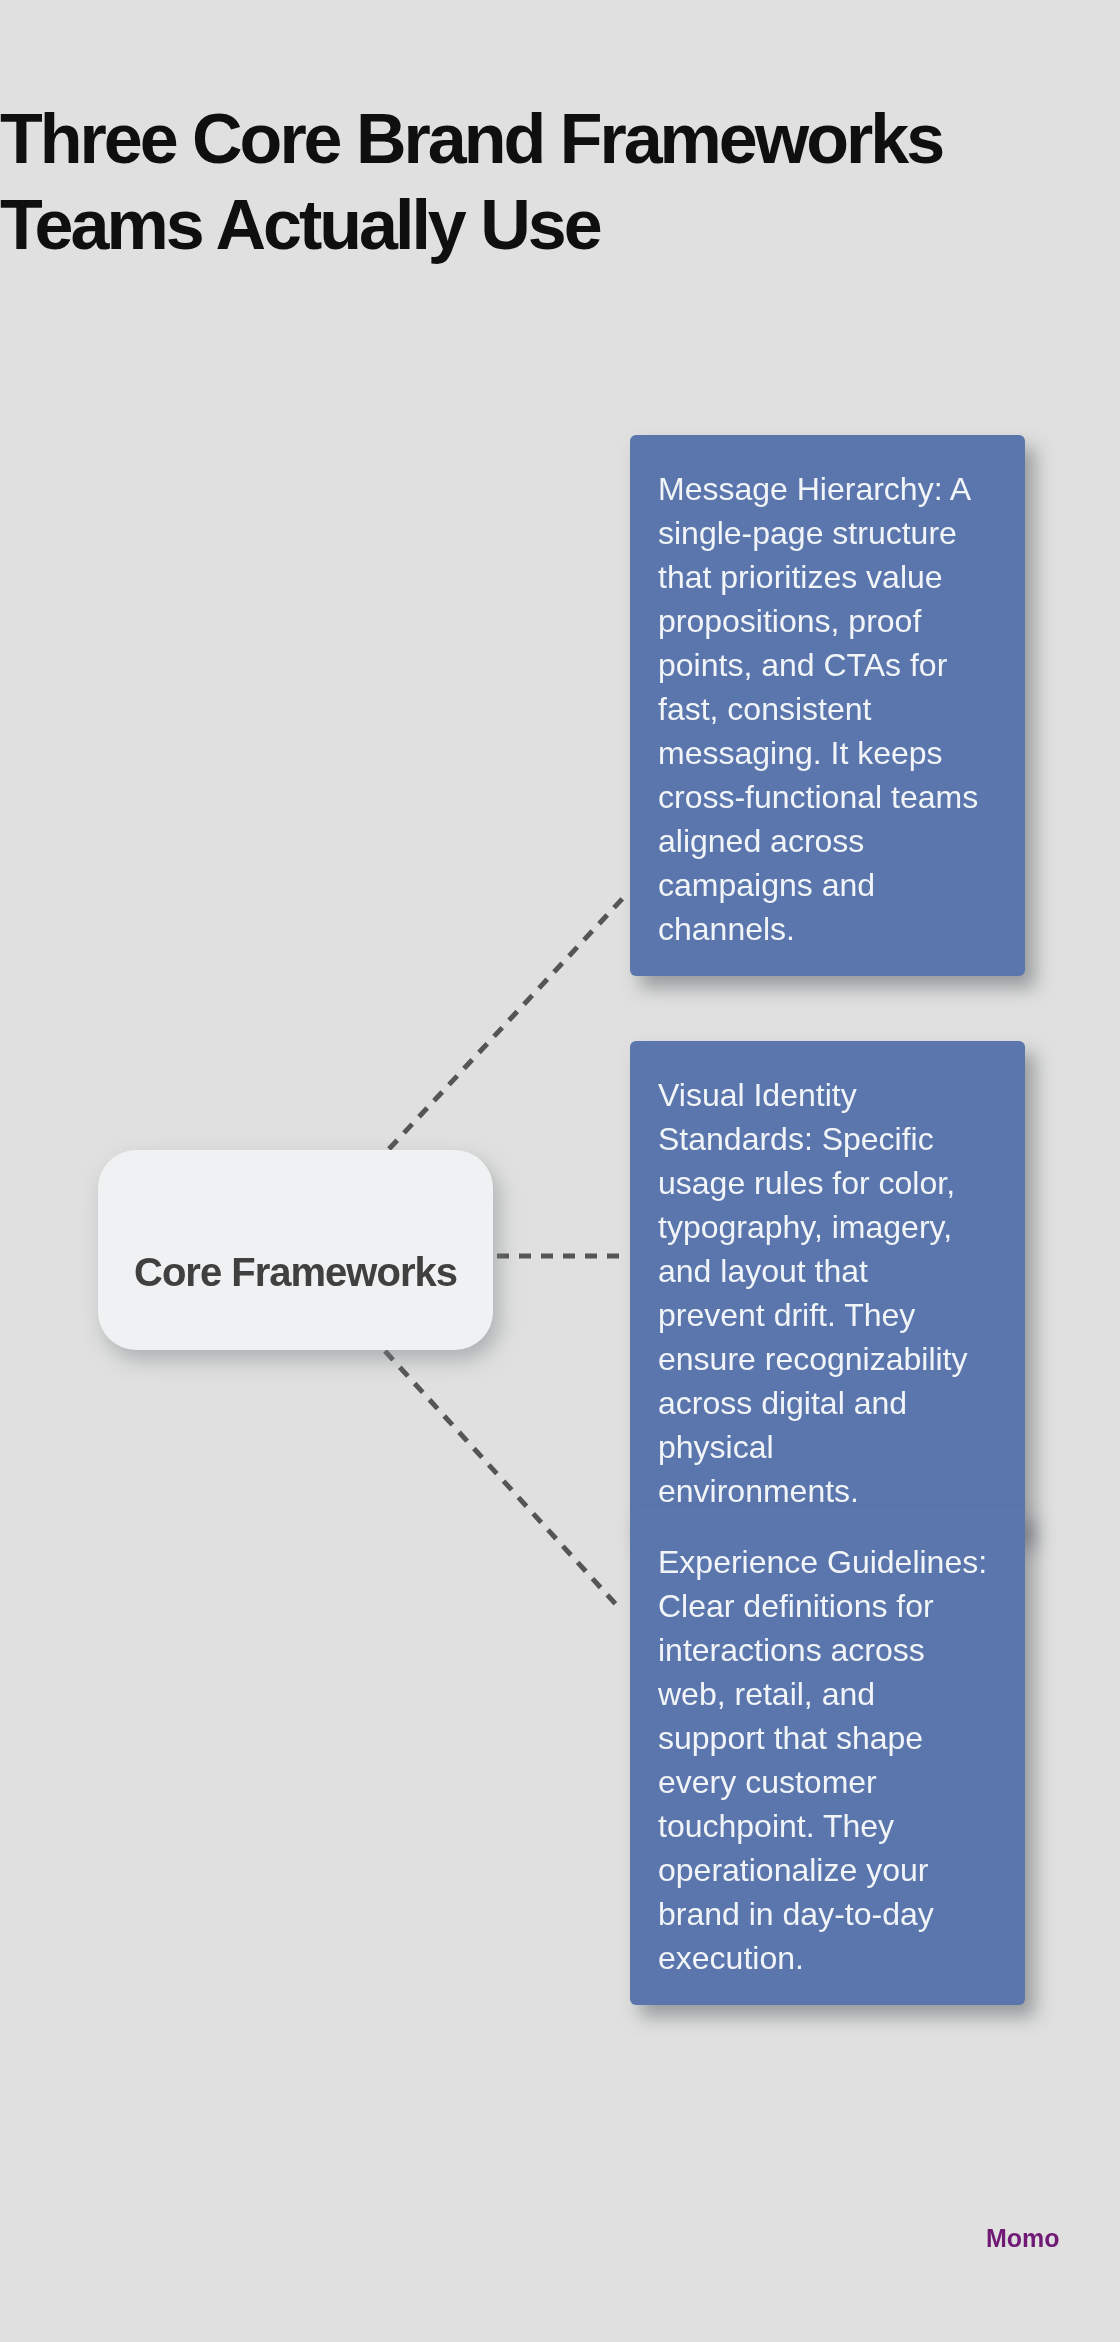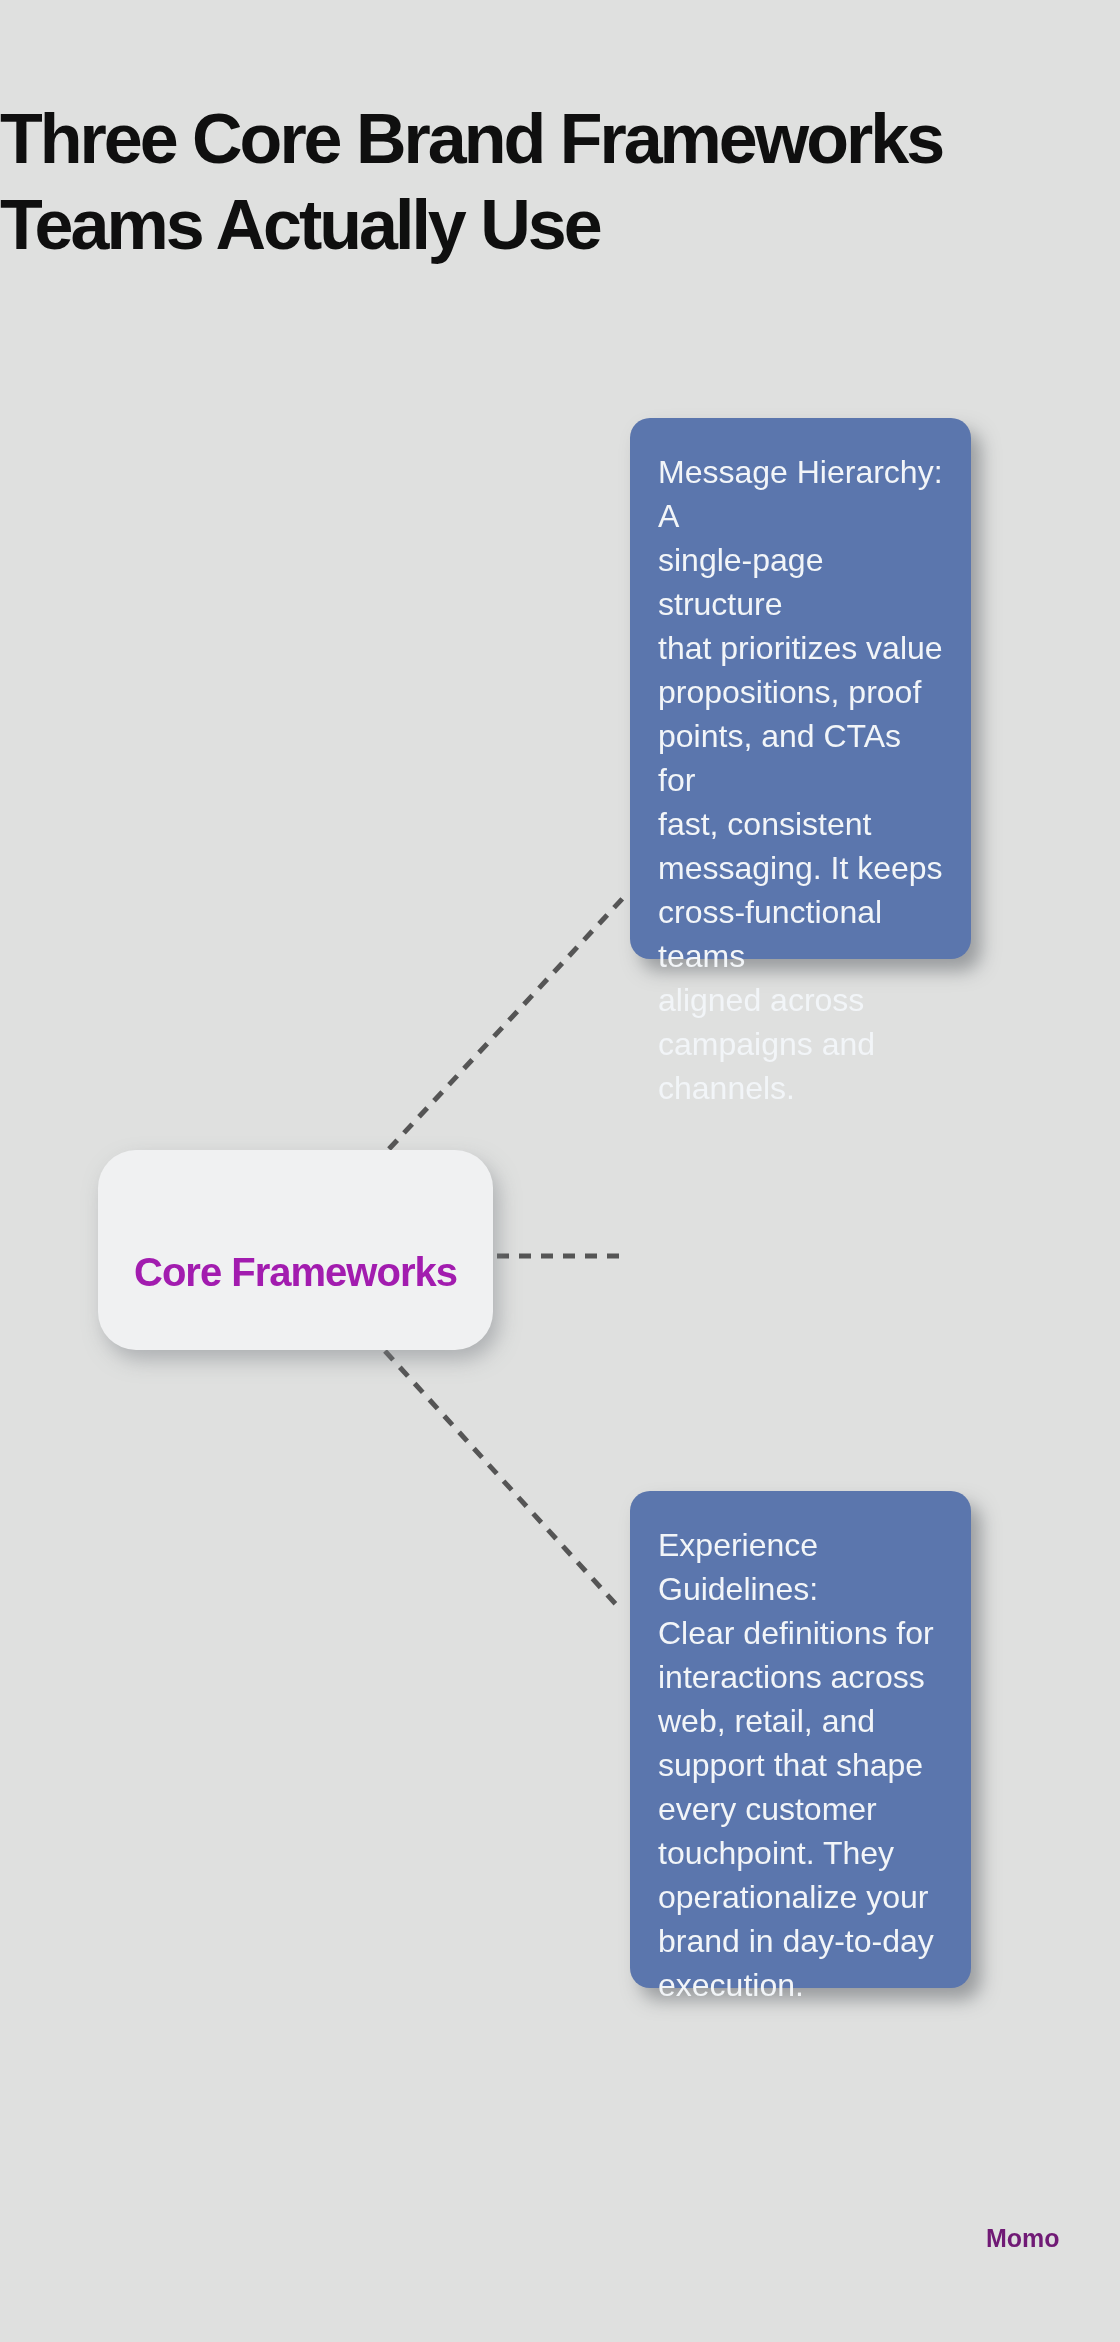--- a/index.html
+++ b/index.html
@@ -39,32 +39,33 @@
     background:#f0f1f2;
     border-radius:38px;
     box-shadow:6px 10px 20px rgba(125,130,135,0.5);
     display:flex;
     align-items:center;
     justify-content:center;
   }
   .center-node span{
     font-weight:bold;
     font-size:40px;
-    color:#a21caf;
+    color:#404040;
     letter-spacing:-1px;
     margin-top:44px;
   }
   .branch{
     position:absolute;
     left:630px;
-    width:341px;
+    width:395px;
     background:#5b76ad;
-    border-radius:20px;
+    border-radius:6px;
     box-shadow:10px 12px 18px rgba(85,90,95,0.5);
     color:#f2f5f8;
+    margin-top:17px;
   }
   .branch p{
     margin:0;
     padding:32px 24px 0 28px;
     font-size:32px;
     line-height:44px;
     white-space:pre-line;
   }
   .card1{top:418px;height:541px;}
   .card2{top:1024px;height:495px;}
@@ -102,20 +103,32 @@
 propositions, proof
 points, and CTAs for
 fast, consistent
 messaging. It keeps
 cross-functional teams
 aligned across
 campaigns and
 channels.</p>
   </div>
 
+  <div class="branch card2">
+    <p>Visual Identity
+Standards: Specific
+usage rules for color,
+typography, imagery,
+and layout that
+prevent drift. They
+ensure recognizability
+across digital and
+physical
+environments.</p>
+  </div>
 
   <div class="branch card3">
     <p>Experience Guidelines:
 Clear definitions for
 interactions across
 web, retail, and
 support that shape
 every customer
 touchpoint. They
 operationalize your

